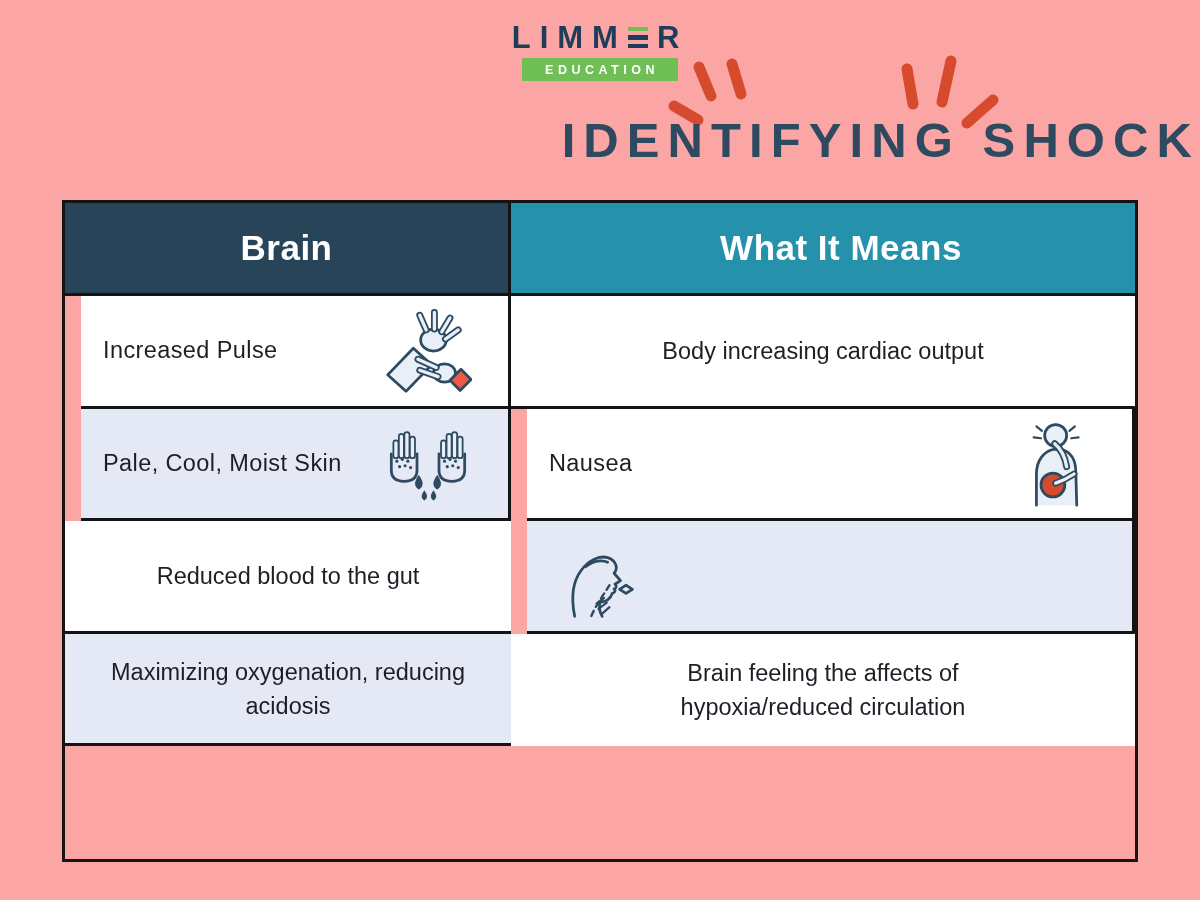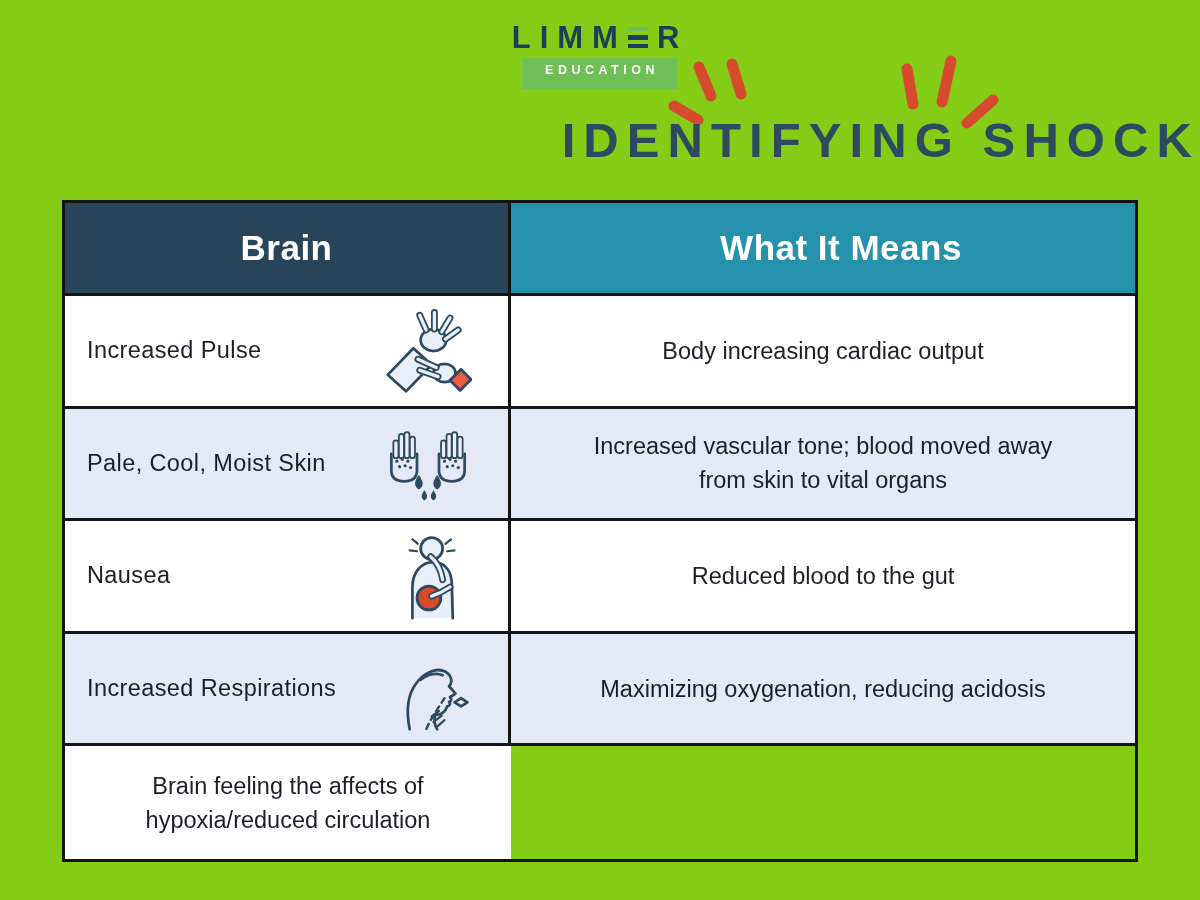--- a/index.html
+++ b/index.html
@@ -3,50 +3,50 @@
 <meta charset="utf-8">
 <style>
   :root{
     --title-navy:#2d4a60; --accent-red:#d64b2d; --cuff-red:#ec5a44;
     --header-left-bg:#274459; --header-right-bg:#2591aa;
     --row-alt-bg:#e4e9f5; --border-dark:#141414;
     --logo-navy:#1d3d59; --logo-green:#6fbe56;
     --icon-stroke:#2d4a60; --icon-fill:#e9eff8; --text-dark:#1c1f26;
   }
   html,body{margin:0;padding:0;background:#fff;}
-  .page{position:relative;width:1200px;height:900px;background:#84cc16;overflow:hidden;
+  .page{position:relative;width:1200px;height:900px;background:#fca5a5;overflow:hidden;
         font-family:"Liberation Sans",sans-serif;}
 
   
   .logo{position:absolute;top:22px;left:0;width:100%;display:flex;flex-direction:column;
         align-items:center;}
   .logo-word{display:flex;align-items:center;color:var(--logo-navy);
         font-size:31px;font-weight:600;letter-spacing:9px;line-height:1;}
   .logo-e{display:inline-flex;flex-direction:column;justify-content:space-between;
         width:20px;height:21px;margin:0 9px 0 1px;}
   .logo-e i{display:block;height:4.2px;width:100%;background:var(--logo-navy);}
   .logo-e i.green{background:var(--logo-green);}
   .logo-banner{margin-top:5px;background:var(--logo-green);color:#fff;
         font-size:12.5px;font-weight:bold;letter-spacing:4.5px;
-        padding:5px 0 12px 4px;width:152px;text-align:center;}
+        padding:5px 0 4px 4px;width:152px;text-align:center;}
 
   
   .title{position:absolute;top:112px;left:0;width:100%;text-align:right;margin:0;
         color:var(--title-navy);font-size:49px;font-weight:700;letter-spacing:.165em;}
   .burst{position:absolute;}
   .burst line{stroke:var(--accent-red);stroke-width:11;stroke-linecap:round;}
   .burst-left{left:666px;top:50px;}
   .burst-right{left:893px;top:42px;}
 
   
   .shock-table{position:absolute;left:62px;top:200px;width:1076px;height:662px;
         box-sizing:border-box;border:3px solid var(--border-dark);
         display:grid;grid-template-columns:446px 1fr;grid-template-rows:93px repeat(5,1fr);}
   .cell{box-sizing:border-box;border-bottom:3px solid var(--border-dark);background:#fff;}
-  .cell.col-left{border-right:3px solid var(--border-dark);}
+  .cell.col-left{border-right:3px solid var(--border-dark);margin-left:16px;}
   .cell.last{border-bottom:none;}
   .cell.alt{background:var(--row-alt-bg);}
   .hcell{display:flex;align-items:center;justify-content:center;color:#fff;
         font-size:35px;font-weight:800;letter-spacing:.5px;border-bottom:3px solid var(--border-dark);}
   .hcell.left{background:var(--header-left-bg);border-right:3px solid var(--border-dark);}
   .hcell.right{background:var(--header-right-bg);padding-left:36px;}
   .sign-cell{display:flex;align-items:center;justify-content:space-between;
         padding:0 36px 0 22px;}
   .sign-label{font-size:23.5px;color:var(--text-dark);letter-spacing:.4px;}
   .meaning-cell{display:flex;align-items:center;justify-content:center;text-align:center;
@@ -159,24 +159,20 @@
         <circle class="dot" cx="78" cy="46" r="1.7"></circle>
           <circle class="dot" cx="69" cy="52" r="1.7"></circle>
         <circle class="dot" cx="75" cy="51" r="1.7"></circle>
           <circle class="dot" cx="81" cy="53" r="1.7"></circle>
         <path class="dot" transform="translate(38,70)" d="M0,-9 C5,-2 6,3 0,7 C-6,3 -5,-2 0,-9 Z"></path>
         <path class="dot" transform="translate(58,70)" d="M0,-9 C5,-2 6,3 0,7 C-6,3 -5,-2 0,-9 Z"></path>
         <path class="dot" transform="translate(44,84) scale(0.7)" d="M0,-9 C5,-2 6,3 0,7 C-6,3 -5,-2 0,-9 Z"></path>
         <path class="dot" transform="translate(54,84) scale(0.7)" d="M0,-9 C5,-2 6,3 0,7 C-6,3 -5,-2 0,-9 Z"></path>
       </svg>
     </div>
-    <div class="cell alt meaning-cell">
-      <span>Increased vascular tone; blood moved away
-from skin to vital organs</span>
-    </div>
 
     <div class="cell col-left sign-cell">
       <span class="sign-label">Nausea</span>
       <svg class="icon" viewBox="0 0 96 96">
         <path class="st2" d="M31,8 L37,13"></path>
           <path class="st2" d="M28,20 L36,21"></path>
         <path class="st2" d="M73,8 L67,13"></path>
           <path class="st2" d="M77,20 L69,21"></path>
         <circle class="sf" cx="52" cy="18" r="12"></circle>
         <path class="sf" d="M31,94 L31,60 C31,44 40,35 50,33 L58,33 C69,36 74,45 74,58 L75,94"></path>
@@ -185,21 +181,20 @@
         <circle class="redfill" cx="49" cy="72" r="13"></circle>
         <path class="fo" d="M72,60 C66,64 58,68 52,70"></path>
         <path class="fi" d="M72,60 C66,64 58,68 52,70"></path>
       </svg>
     </div>
     <div class="cell meaning-cell">
       <span>Reduced blood to the gut</span>
     </div>
 
     <div class="cell col-left alt sign-cell">
-      <span class="sign-label">Increased Respirations</span>
       <svg class="icon" viewBox="0 0 96 96">
         <path class="st" d="M28,92 C24,72 26,54 35,42 C42,32 54,25 64,28 C73,31 76,39 71,45 L78,53 L72,57 C74,59 74,61 71,62 C73,64 72,66 69,67 C67,73 62,77 56,76 C54,82 55,87 58,92"></path>
         <path class="st" d="M40,38 C48,31 58,30 64,33"></path>
         <path class="dash" d="M66,58 C60,68 52,78 46,92"></path>
         <path class="st" d="M84,58 L91,62.5 L84,67 L77,62.5 Z"></path>
         <path class="st2" d="M52,78 L60,72"></path>
         <path class="st2" d="M54,84 L63,77"></path>
         <path class="st2" d="M58,89 L66,82"></path>
       </svg>
     </div>

